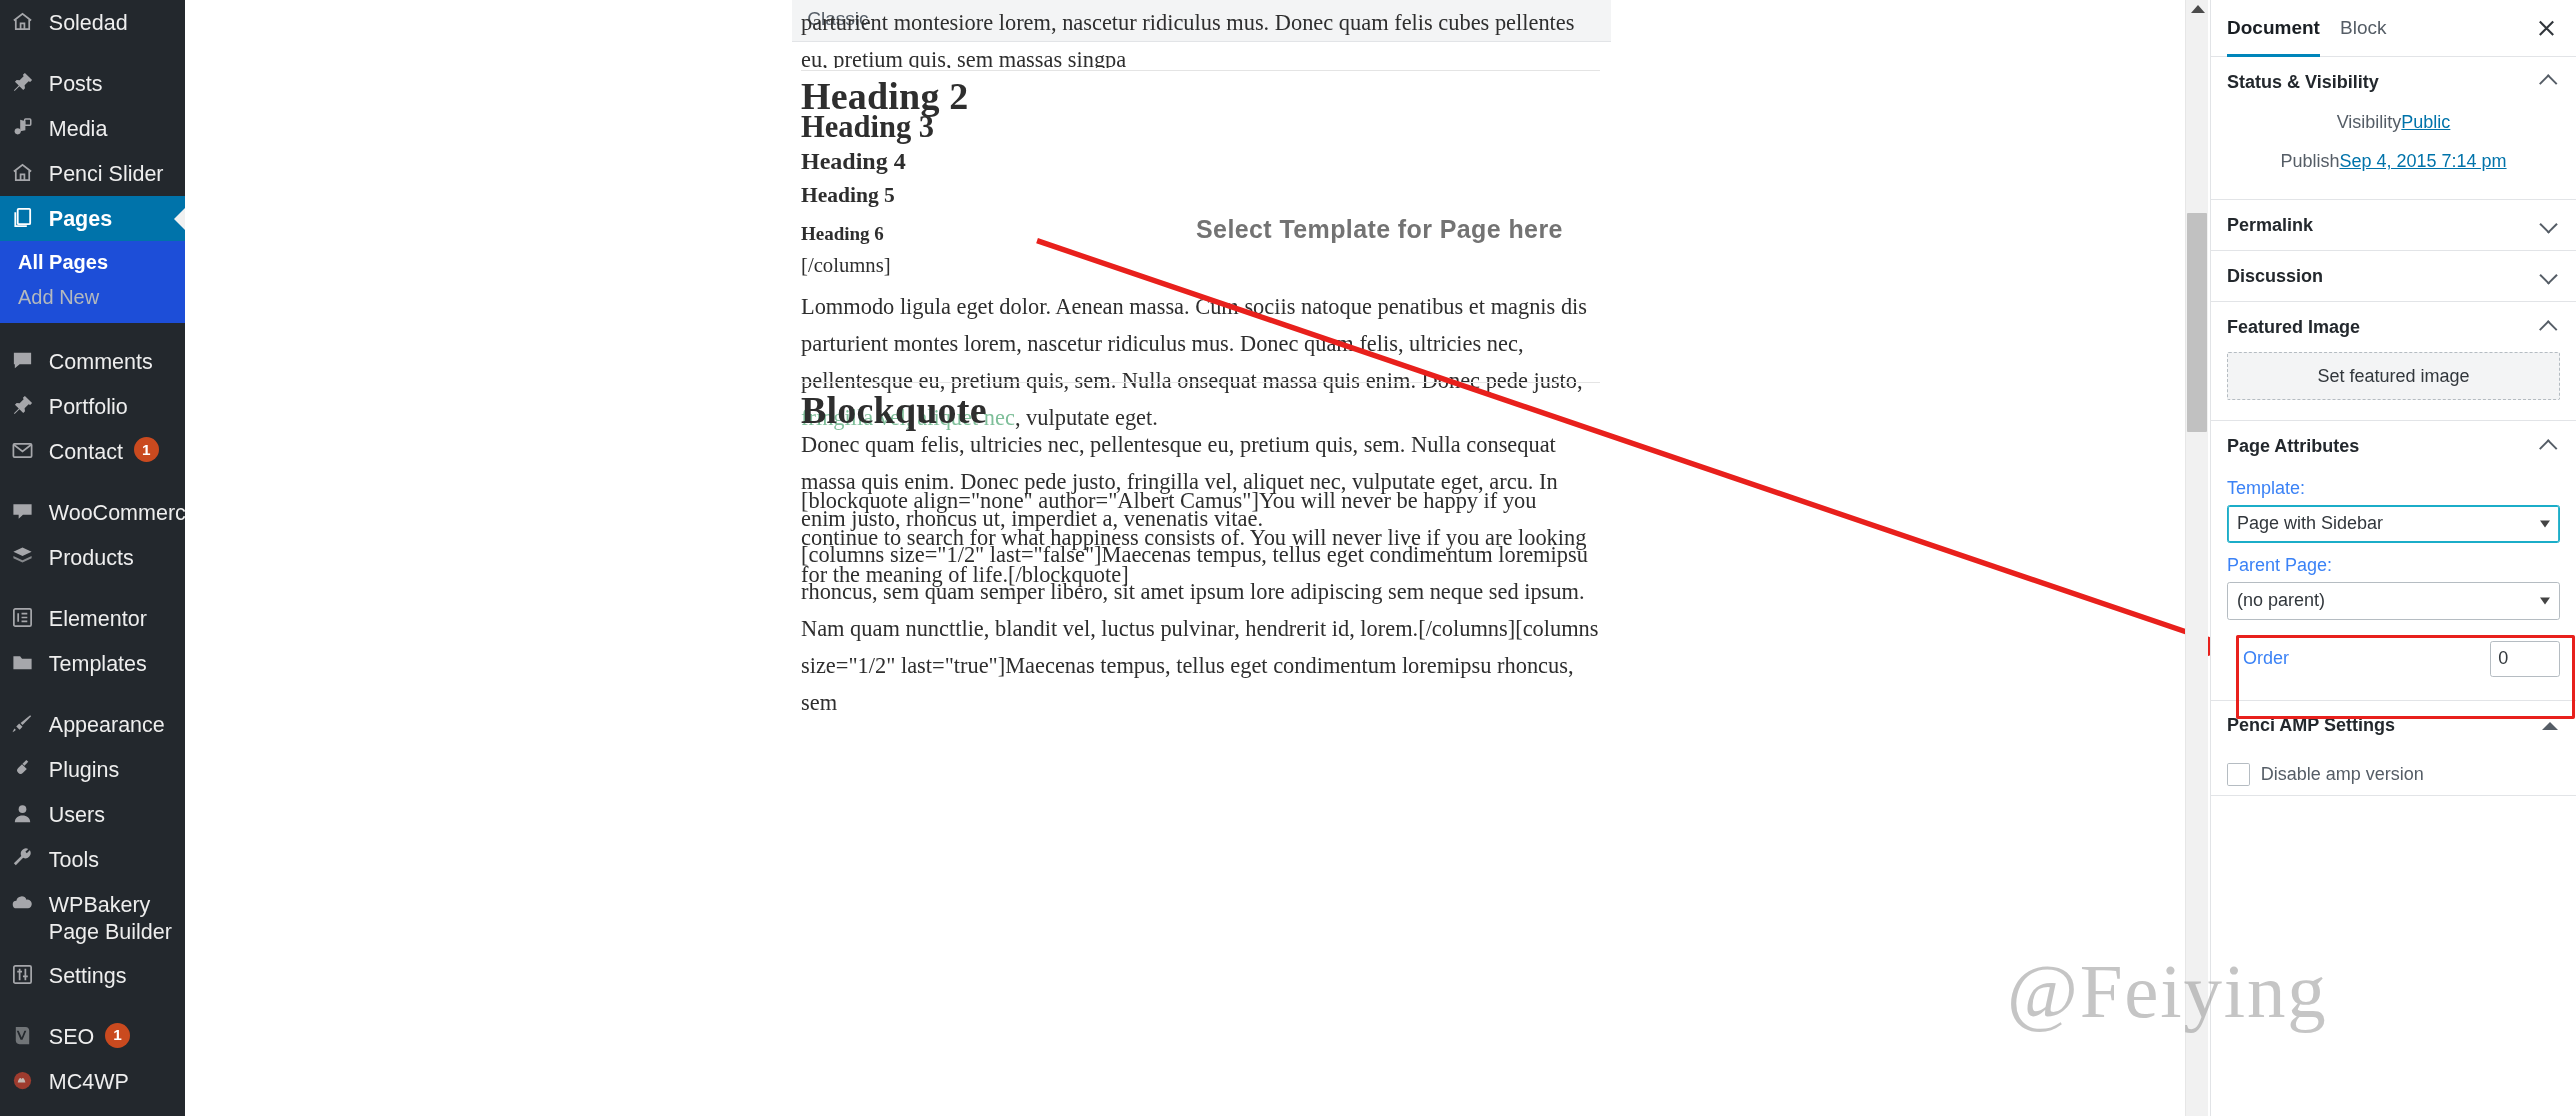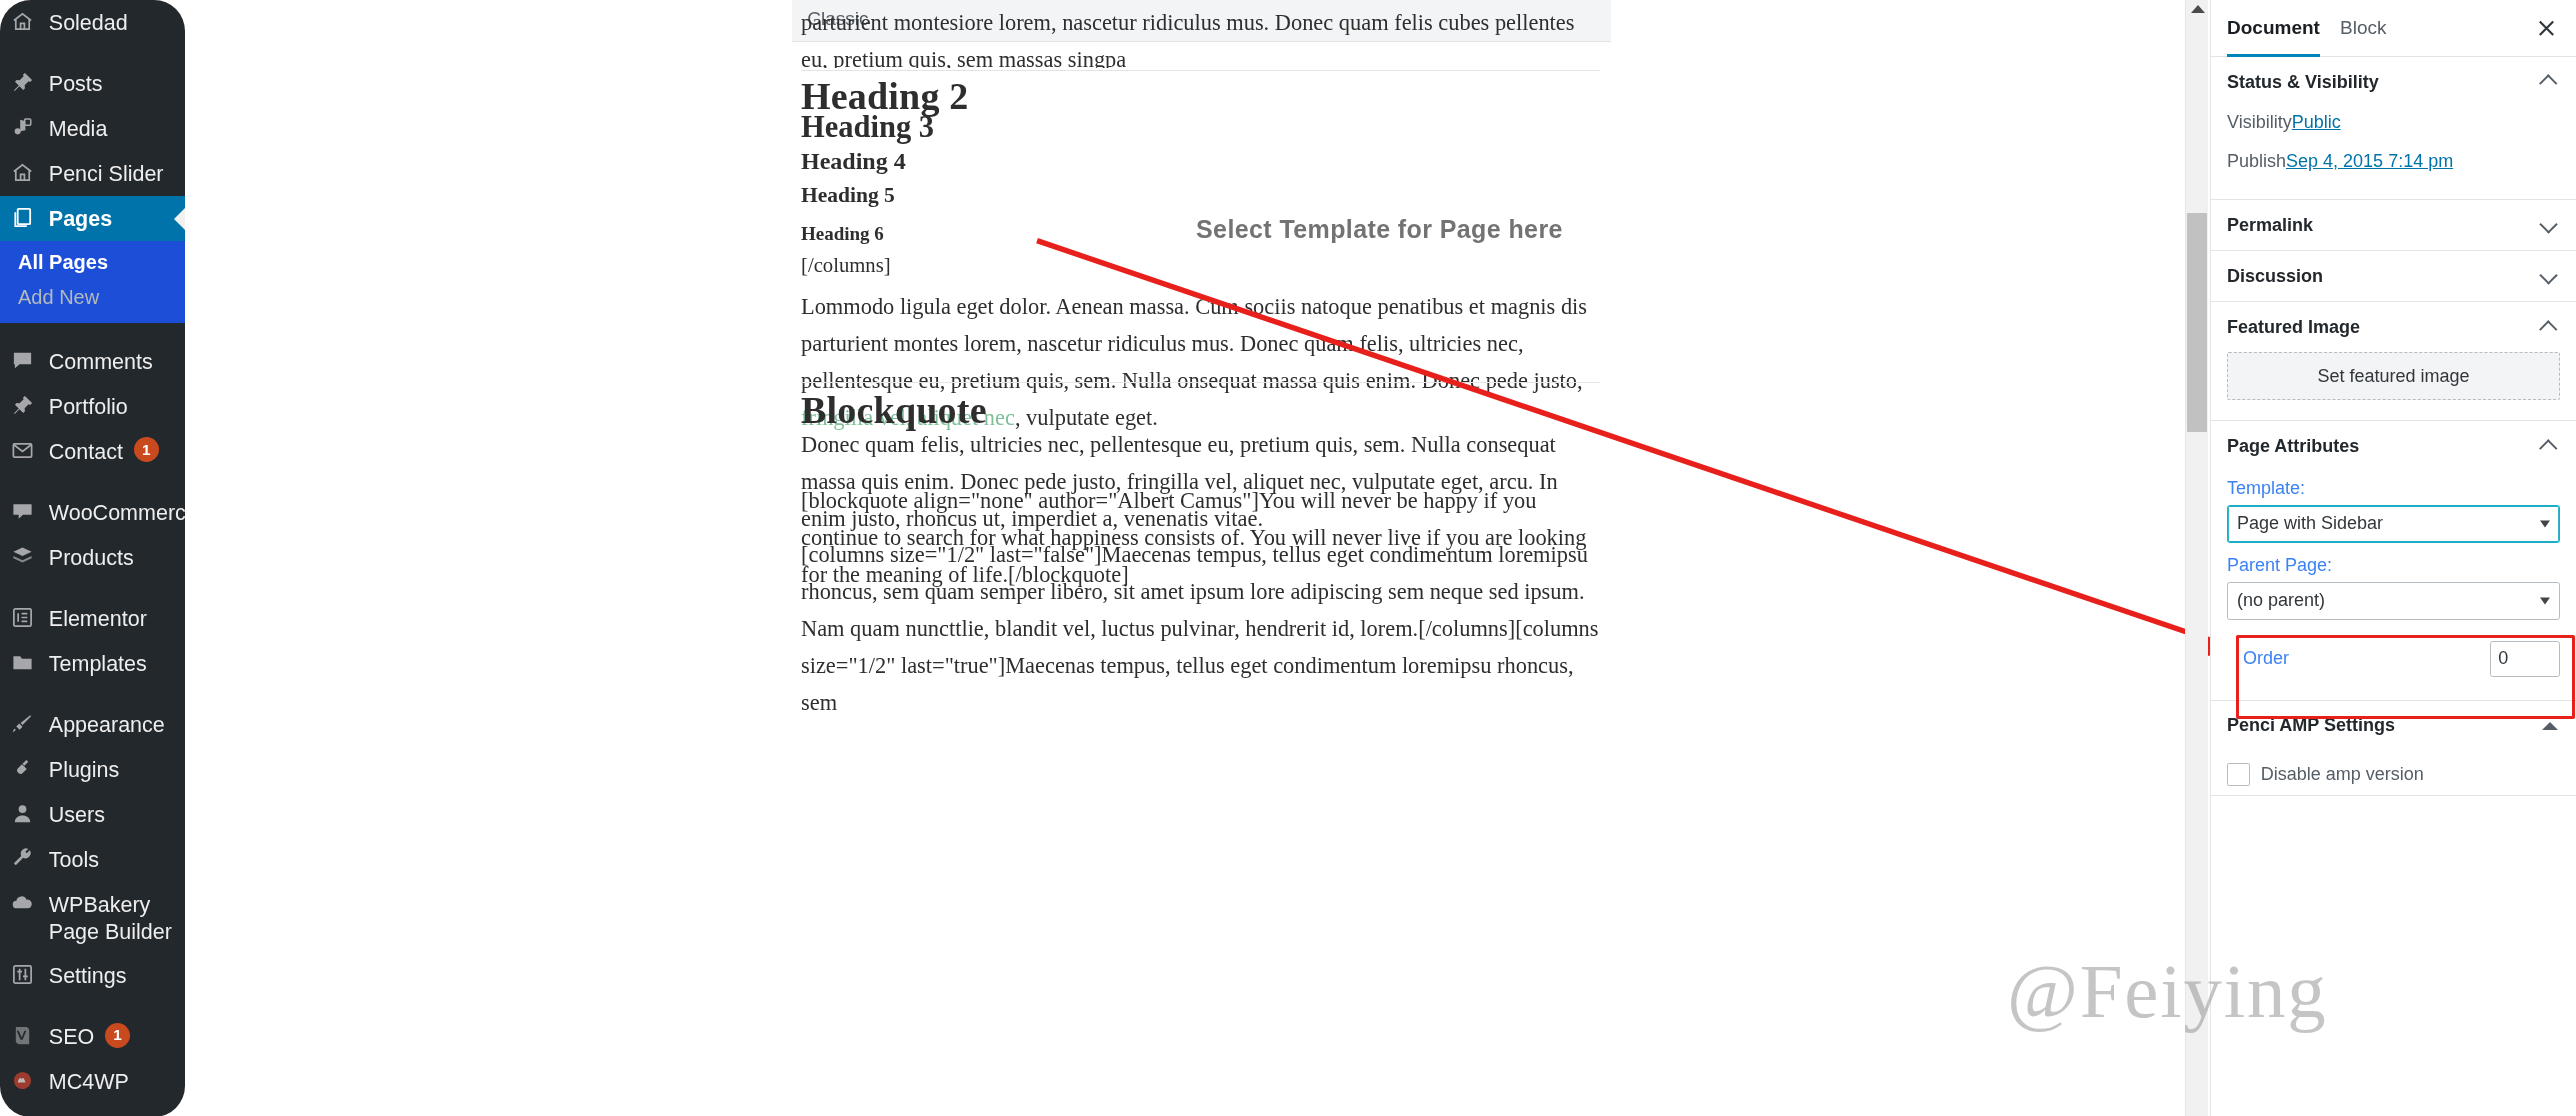--- a/index.html
+++ b/index.html
@@ -16,21 +16,20 @@
     background: #ffffff;
   }
 
   
   .adminmenu {
     position: absolute; left: 0; top: 0;
     width: 185px; height: 1117px;
     background: #23282d;
     color: #eeeeee;
     overflow: hidden;
-    border-radius: 31px;
   }
   .menu-group { padding: 0; }
   .menu-sep { height: 16px; }
   .menu-item {
     display: flex; align-items: flex-start;
     padding: 8px 0 8px 10.8px;
     font-size: 21.5px;
     line-height: 1.25;
     color: #eeeeee;
     cursor: pointer;
@@ -244,21 +243,21 @@
   .chev.solid-up {
     width: 0; height: 0;
     border-left: 8px solid transparent;
     border-right: 8px solid transparent;
     border-bottom: 8px solid #555d66;
   }
   .chev.solid-up::before { display: none; }
 
   .sp-body { padding: 0 16px 14.4px 16px; }
   .sp-row {
-    display: flex; align-items: center; justify-content: flex-start;
+    display: flex; align-items: center; justify-content: center;
     padding: 5.4px 0 12.6px 0;
     font-size: 18px;
     color: #555d66;
   }
   .sp-link {
     color: #0073aa;
     text-decoration: underline;
     cursor: pointer;
     font-size: 18px;
   }

